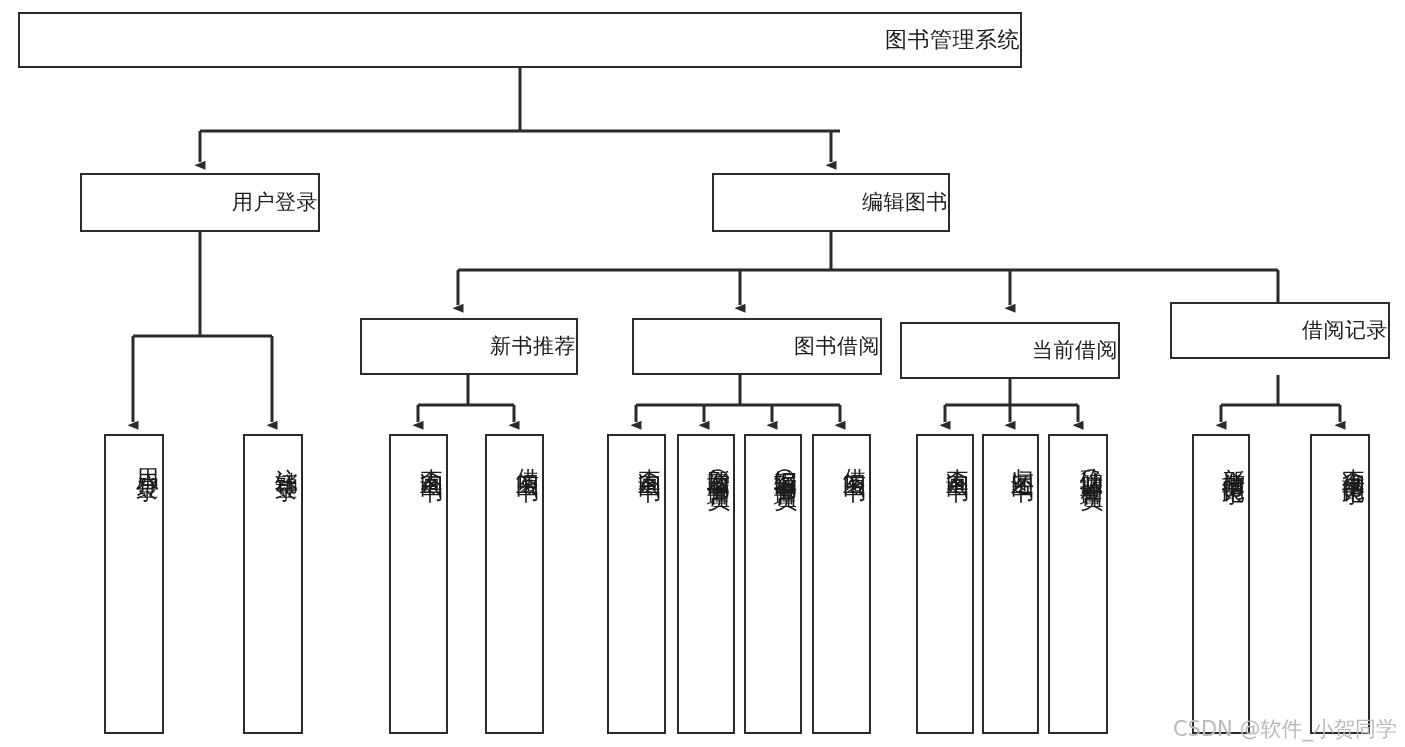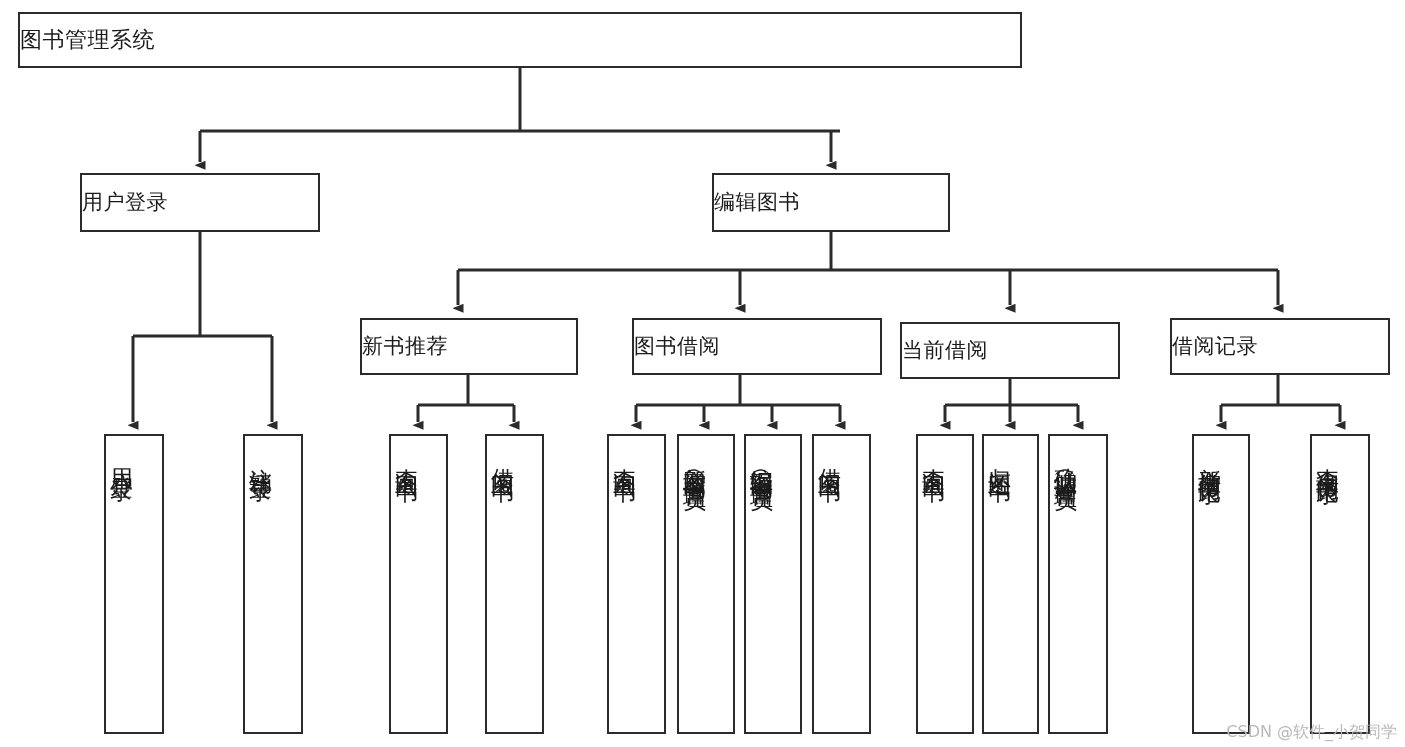--- a/index.html
+++ b/index.html
@@ -27,21 +27,21 @@
     pointer-events: none;
   }
   .node {
     position: absolute;
     box-sizing: border-box;
     border: 2.2px solid #2b2b2b;
     background: #ffffff;
     color: #1b1b1b;
     display: flex;
     align-items: center;
-    justify-content: flex-start;
+    justify-content: flex-end;
     text-align: center;
     z-index: 3;
   }
   .node .label {
     display: block;
     line-height: 1.18;
     letter-spacing: 0.5px;
     white-space: nowrap;
   }
   
@@ -65,21 +65,21 @@
     white-space: nowrap;
     max-height: 100%;
   }
   .node.v.tall .label {
     letter-spacing: 3px;
   }
   #watermark {
     position: absolute;
     right: 8px;
     bottom: 4px;
-    font-size: 16px;
+    font-size: 21px;
     color: #b9b9b9;
     white-space: nowrap;
     z-index: 5;
   }
 </style>
 </head>
 <body>
 
 <div id="canvas">
 
@@ -148,21 +148,21 @@
 
   <div class="node h" style="left:360px; top:318px; width:218px; height:57px;">
     <span class="label">新书推荐</span>
   </div>
   <div class="node h" style="left:632px; top:318px; width:250px; height:57px;">
     <span class="label">图书借阅</span>
   </div>
   <div class="node h" style="left:900px; top:322px; width:220px; height:57px;">
     <span class="label">当前借阅</span>
   </div>
-  <div class="node h" style="left:1170px; top:318px; width:220px; height:57px;">
+  <div class="node h" style="left:1170px; top:302px; width:220px; height:57px;">
     <span class="label">借阅记录</span>
   </div>
 
   <div class="node v" style="left:104px; top:434px; width:60px; height:300px;">
     <span class="label">用户登录</span>
   </div>
   <div class="node v" style="left:243px; top:434px; width:60px; height:300px;">
     <span class="label">注销登录</span>
   </div>
 

